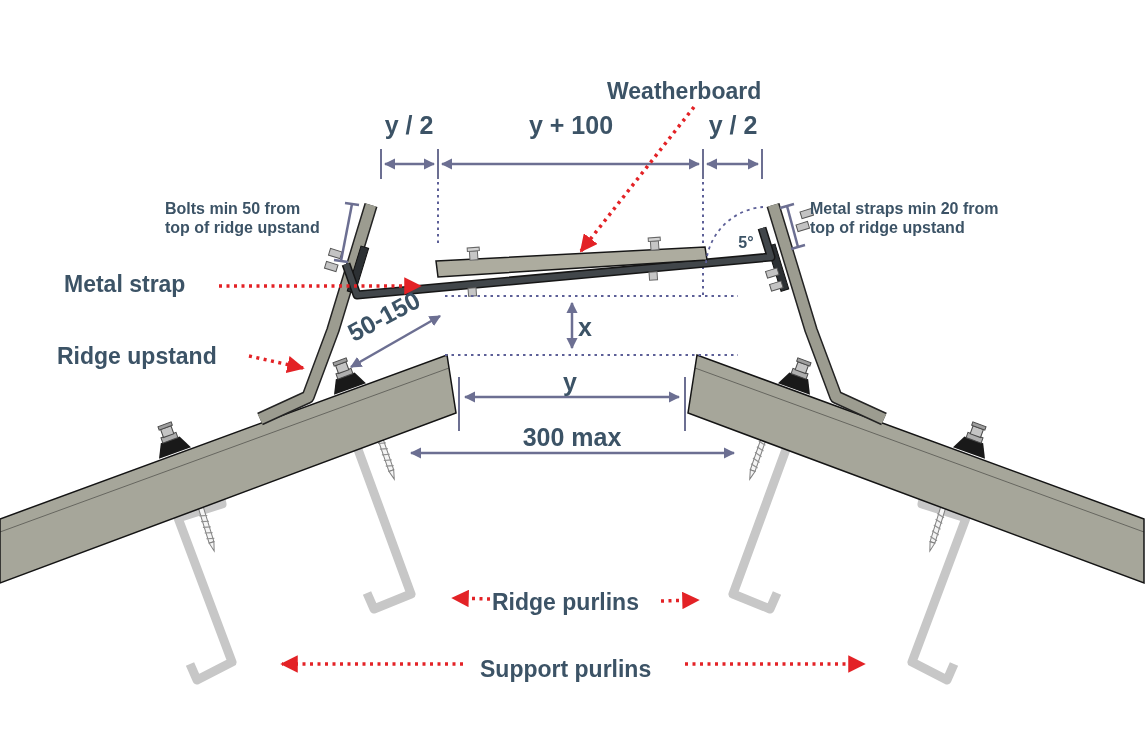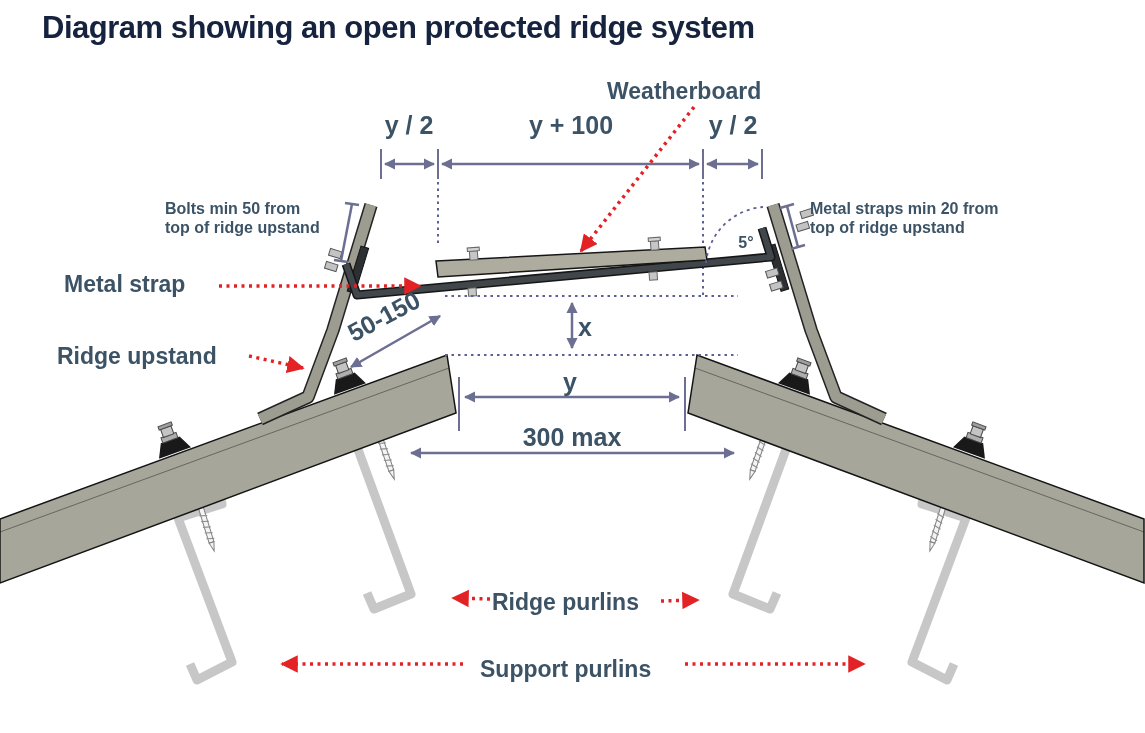--- a/index.html
+++ b/index.html
@@ -9,21 +9,20 @@
               letter-spacing:-0.5px;color:#16233f;}
   svg text{font-family:"Liberation Sans", sans-serif;font-weight:700;}
   .lbl{fill:#3c5366;font-size:23px;}
   .note{fill:#3c5366;font-size:16px;}
   .dimtxt{fill:#3c5366;font-size:25px;}
 </style>
 </head>
 <body>
 
 <div id="canvas">
-  <div id="page-title">Diagram showing an open protected ridge system</div>
 
   <svg width="1145" height="733" viewBox="0 0 1145 733">
     <defs>
       <marker id="arrS" viewBox="0 0 10 10" refX="9" refY="5" markerWidth="4.6" markerHeight="4.6" orient="auto-start-reverse" markerUnits="strokeWidth">
         <path d="M0,0 L10,5 L0,10 z" fill="#6c6f92"></path>
       </marker>
       <marker id="arrR" viewBox="0 0 10 10" refX="9" refY="5" markerWidth="5" markerHeight="5" orient="auto-start-reverse" markerUnits="strokeWidth">
         <path d="M0,0 L10,5 L0,10 z" fill="#e32226"></path>
       </marker>
     </defs>

